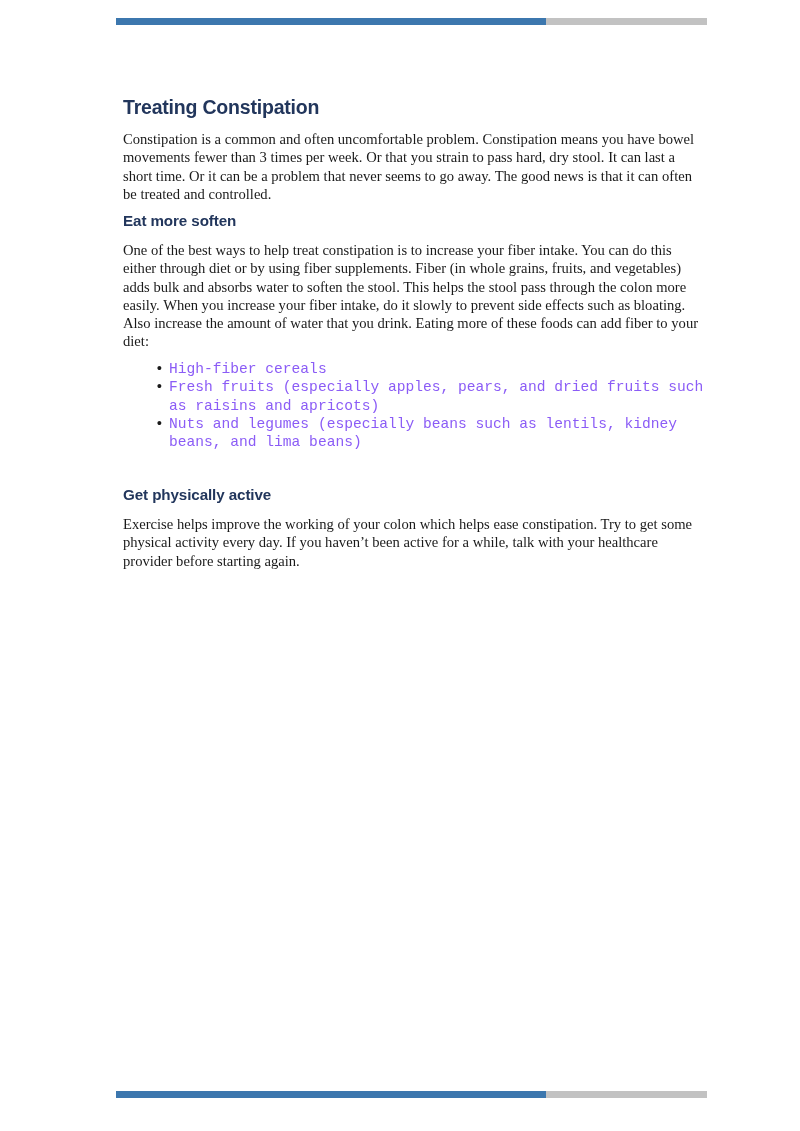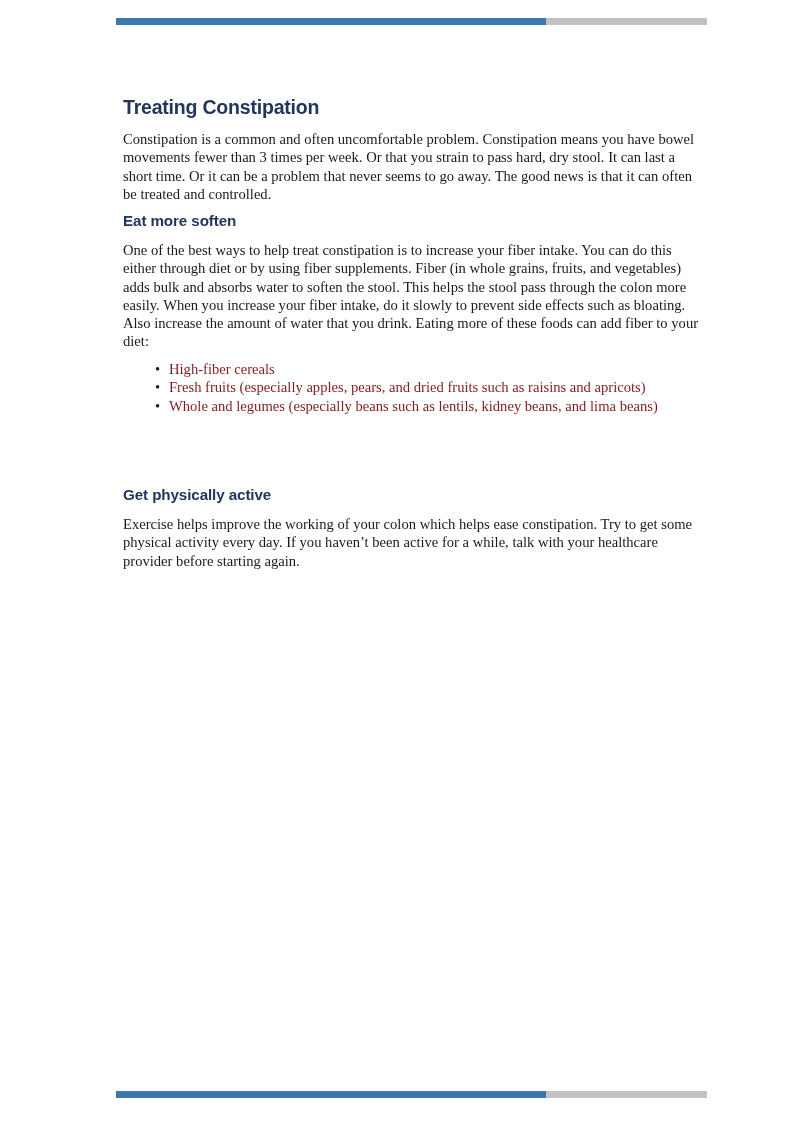--- a/index.html
+++ b/index.html
@@ -86,24 +86,24 @@
     padding: 0;
     text-align: left;
   }
 
   .bullet-list {
     list-style: none;
     margin: 0;
     padding: 0;
   }
   .bullet-list li {
-    font-family: Liberation Serif, serif;
+    font-family: Liberation Mono, monospace;
     font-size: 14.6px;
     line-height: 18.3px;
-    color: #7f1d1d;
+    color: #8b5cf6;
     position: relative;
     padding-left: 46px;
   }
   .bullet-list li::before {
     content: "\2022";
     position: absolute;
     left: 32px;
     top: 0;
     font-size: 14.6px;
     line-height: 18.3px;
@@ -159,21 +159,21 @@
     </div>
 
     <div class="blk blk-fiber-para">
       <p class="para">One of the best ways to help treat constipation is to increase your fiber intake. You can do this either through diet or by using fiber supplements. Fiber (in whole grains, fruits, and vegetables) adds bulk and absorbs water to soften the stool. This helps the stool pass through the colon more easily. When you increase your fiber intake, do it slowly to prevent side effects such as bloating. Also increase the amount of water that you drink. Eating more of these foods can add fiber to your diet:</p>
     </div>
 
     <div class="blk blk-foods">
       <ul class="bullet-list">
         <li>High-fiber cereals</li>
         <li>Fresh fruits (especially apples, pears, and dried fruits such as raisins and apricots)</li>
-        <li>Whole and legumes (especially beans such as lentils, kidney beans, and lima beans)</li>
+        <li>Nuts and legumes (especially beans such as lentils, kidney beans, and lima beans)</li>
       </ul>
     </div>
 
     <div class="blk blk-h-active">
       <h2 class="section-heading">Get physically active</h2>
     </div>
 
     <div class="blk blk-active-para">
       <p class="para">Exercise helps improve the working of your colon which helps ease constipation. Try to get some physical activity every day. If you haven’t been active for a while, talk with your healthcare provider before starting again.</p>
     </div>

